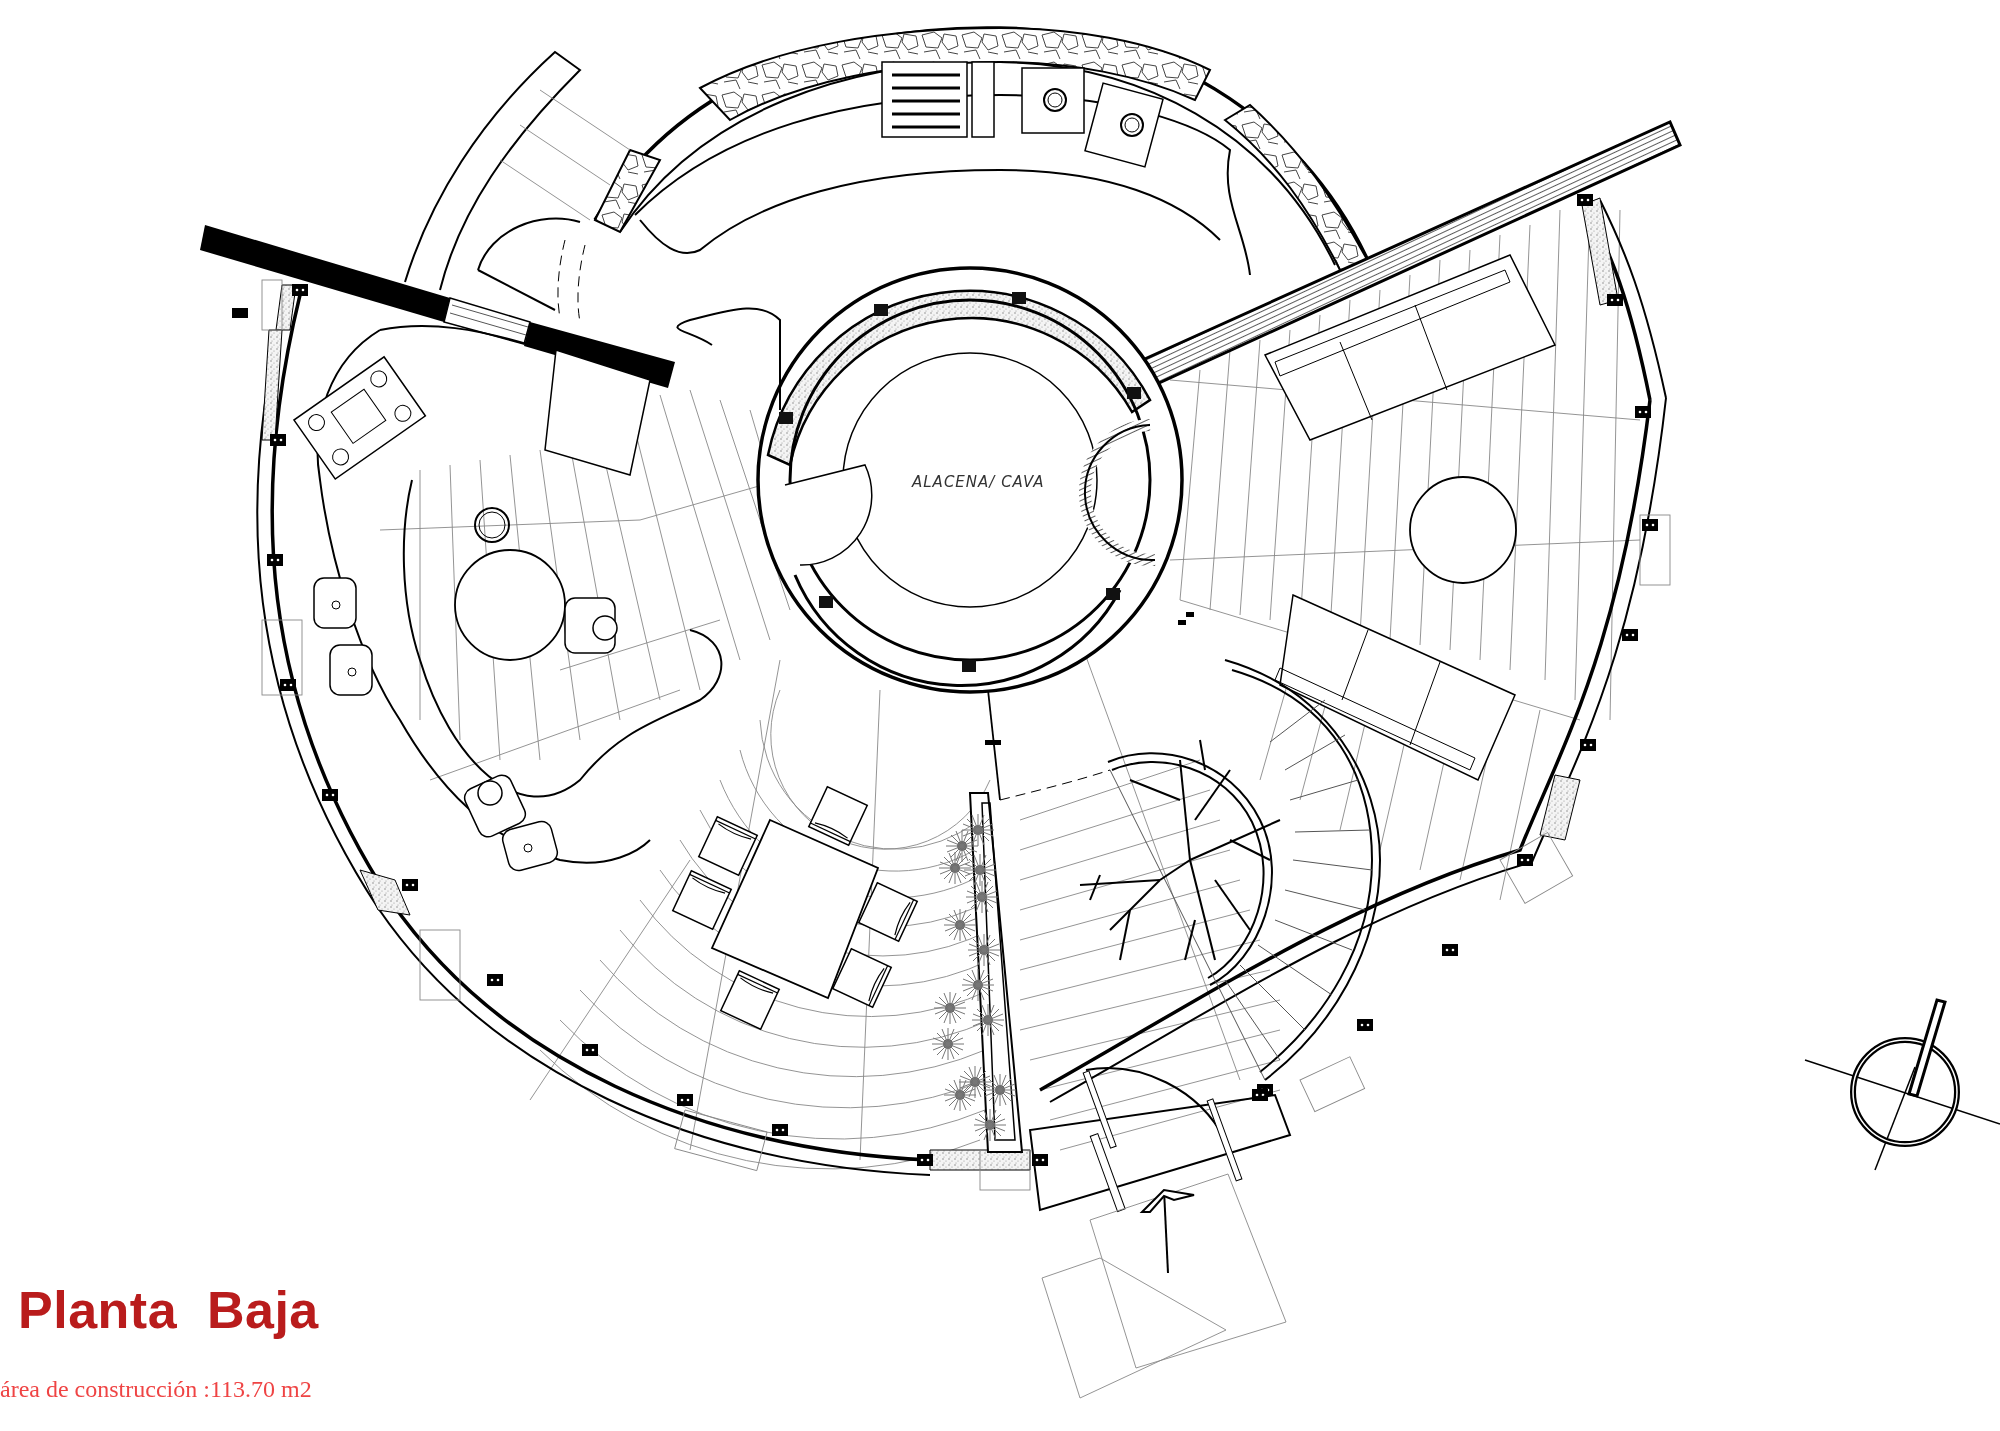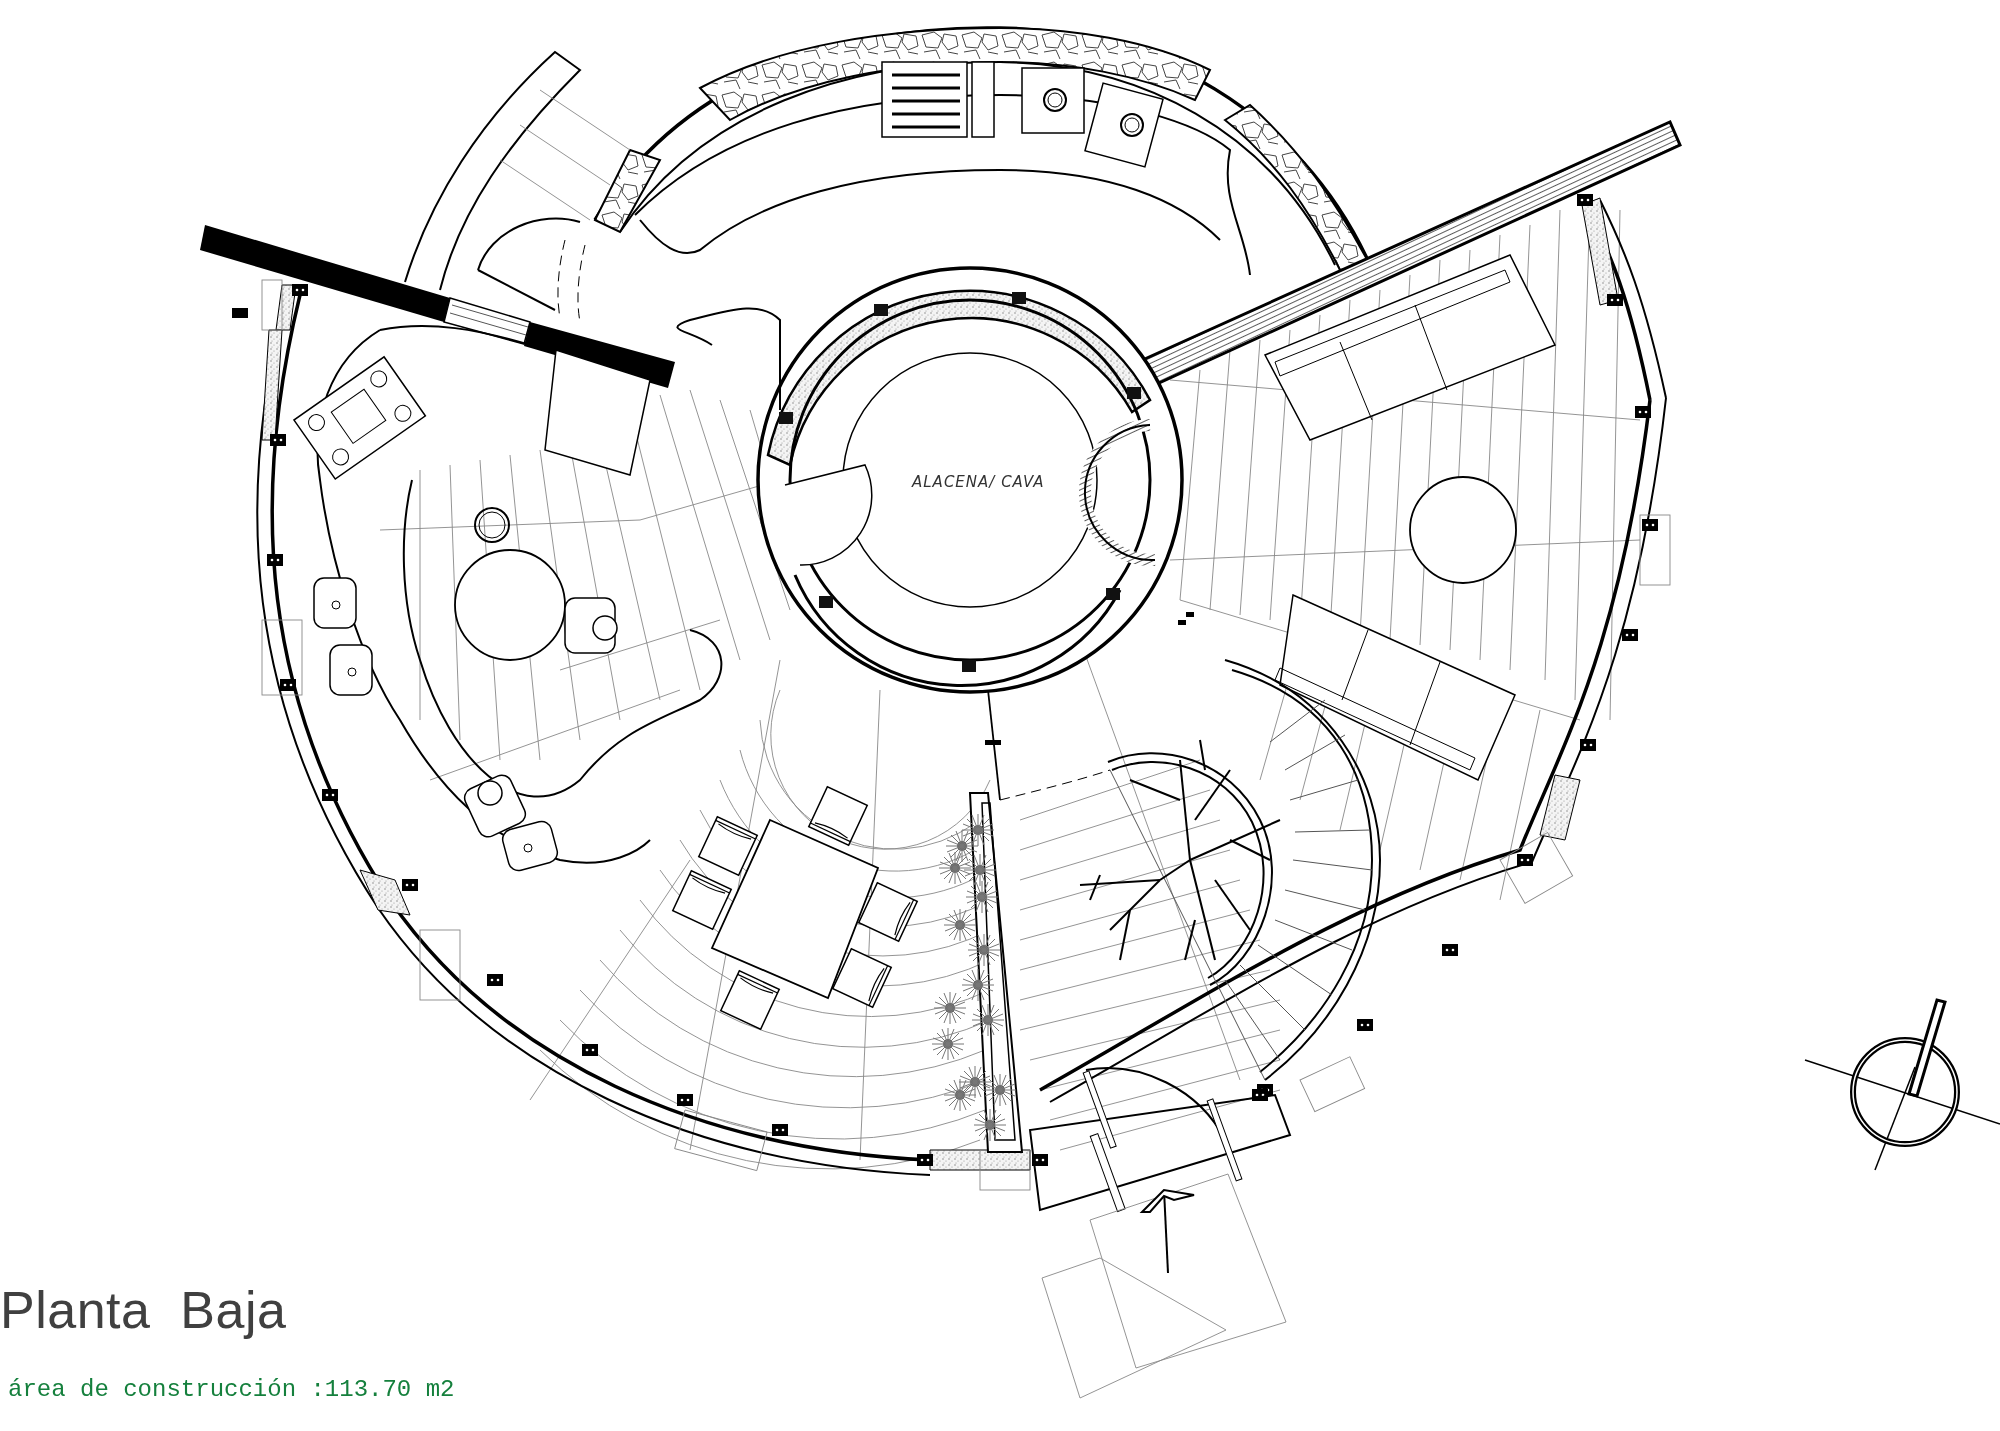--- a/index.html
+++ b/index.html
@@ -1,19 +1,19 @@
 <!DOCTYPE html>
 <html><head>
 <meta charset="utf-8">
 <style>
   html, body { margin: 0; padding: 0; background: #ffffff; }
   body { width: 2000px; height: 1431px; position: relative; overflow: hidden; font-family: "Liberation Sans", sans-serif; }
   #plan { position: absolute; left: 0; top: 0; width: 2000px; height: 1431px; }
-  .title { position: absolute; left: 0; top: 1280px; font-size: 52px; color: #404040; font-family: "Liberation Sans", sans-serif; letter-spacing: 0.5px; white-space: pre; }
-  .subtitle { position: absolute; left: 8px; top: 1376px; font-size: 24px; color: #15803d; font-family: Liberation Mono, monospace; white-space: pre; }
+  .title { position: absolute; left: 18px; top: 1280px; font-size: 52px; color: #b91c1c; font-family: "Liberation Sans", sans-serif; letter-spacing: 0.5px; white-space: pre; font-weight: bold; }
+  .subtitle { position: absolute; left: 0; top: 1376px; font-size: 24px; color: #ef4444; font-family: Liberation Serif, serif; white-space: pre; }
   .room-label { font-family: "DejaVu Sans", sans-serif; font-size: 15px; font-style: italic; fill: #333; letter-spacing: 1px; }
   .thin { stroke: #555; stroke-width: 1; fill: none; }
   .hair { stroke: #888; stroke-width: 0.9; fill: none; }
   .med { stroke: #000; stroke-width: 2; fill: none; }
   .thick { stroke: #000; stroke-width: 3.5; fill: none; }
 </style>
 </head>
 <body>
 
 <svg id="plan" viewBox="0 0 2000 1431" xmlns="http://www.w3.org/2000/svg">

